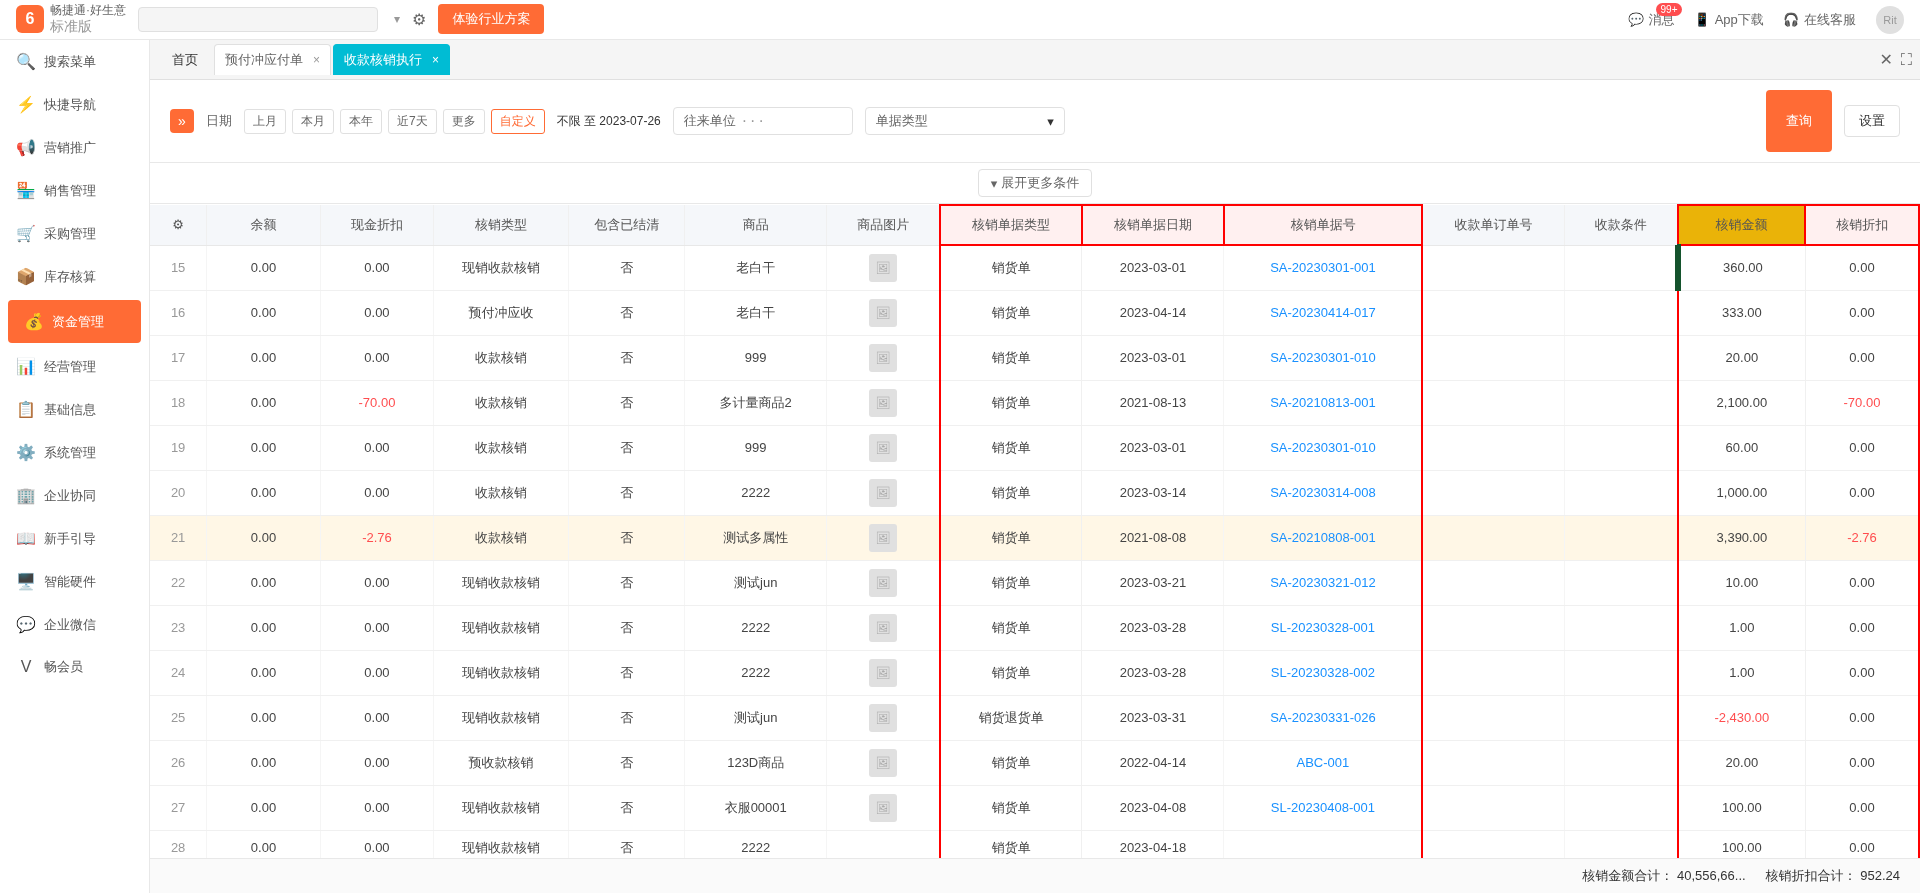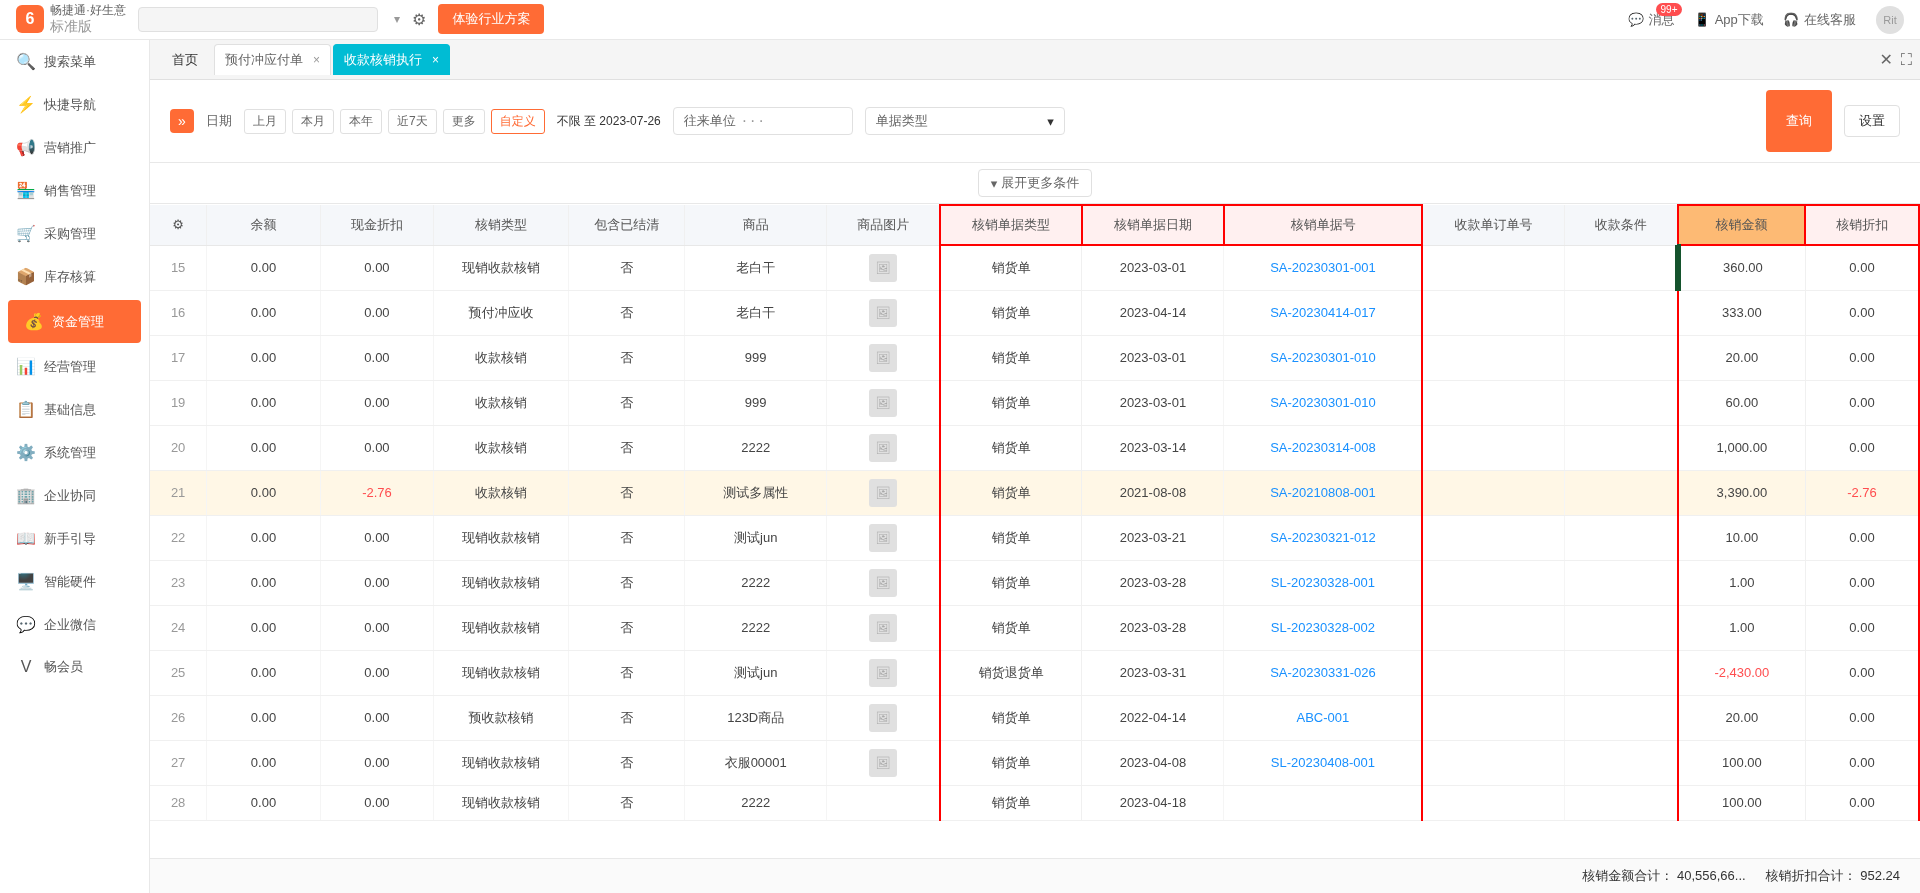--- a/index.html
+++ b/index.html
@@ -260,21 +260,21 @@
                 <th style="width:80px;">现金折扣</th>
                 <th style="width:90px;">核销类型</th>
                 <th style="width:80px;">包含已结清</th>
                 <th style="width:100px;">商品</th>
                 <th style="width:80px;">商品图片</th>
                 <th style="width:100px; border: 2px solid #ff0000; background: #fff0f0;">核销单据类型</th>
                 <th style="width:100px; border: 2px solid #ff0000; background: #fff0f0;">核销单据日期</th>
                 <th style="width:140px; border: 2px solid #ff0000; background: #fff0f0;">核销单据号</th>
                 <th style="width:100px;">收款单订单号</th>
                 <th style="width:80px;">收款条件</th>
-                <th style="width:90px; border: 2px solid #ff0000; background: #fdba74;">核销金额</th>
+                <th style="width:90px; border: 2px solid #ff0000; background: #eab308;">核销金额</th>
                 <th style="width:80px; border: 2px solid #ff0000; background: #fff0f0;">核销折扣</th>
               </tr>
             </thead>
             <tbody id="table-body">
             <tr>
     <td class="gear-cell">15</td>
     <td>0.00</td>
     <td class="">0.00</td>
     <td>现销收款核销</td>
     <td>否</td>
@@ -318,20 +318,38 @@
     <td>
                     <div style="width:28px;height:28px;background:#e0e0e0;border-radius:3px;margin:auto;display:flex;align-items:center;justify-content:center;font-size:12px;color:#aaa;">🖼</div>
                   </td>
     <td style="border-left:2px solid #ff0000;border-right:1px solid #f0f0f0;">销货单</td>
     <td>2023-03-01</td>
     <td style="border-right:2px solid #ff0000;"><a class="link-text">SA-20230301-010</a></td>
     <td></td>
     <td></td>
     <td class="" style="border-left:2px solid #ff0000;border-right:1px solid #f0f0f0;">20.00</td>
     <td class="" style="border-right:2px solid #ff0000;">0.00</td>
+  </tr>
+                <tr>
+    <td class="gear-cell">18</td>
+    <td>0.00</td>
+    <td class="negative">-70.00</td>
+    <td>收款核销</td>
+    <td>否</td>
+    <td>多计量商品2</td>
+    <td>
+                    <div style="width:28px;height:28px;background:#e0e0e0;border-radius:3px;margin:auto;display:flex;align-items:center;justify-content:center;font-size:12px;color:#aaa;">🖼</div>
+                  </td>
+    <td style="border-left:2px solid #ff0000;border-right:1px solid #f0f0f0;">销货单</td>
+    <td>2021-08-13</td>
+    <td style="border-right:2px solid #ff0000;"><a class="link-text">SA-20210813-001</a></td>
+    <td></td>
+    <td></td>
+    <td class="" style="border-left:2px solid #ff0000;border-right:1px solid #f0f0f0;">2,100.00</td>
+    <td class="negative" style="border-right:2px solid #ff0000;">-70.00</td>
   </tr>
                 <tr>
     <td class="gear-cell">19</td>
     <td>0.00</td>
     <td class="">0.00</td>
     <td>收款核销</td>
     <td>否</td>
     <td>999</td>
     <td>
                     <div style="width:28px;height:28px;background:#e0e0e0;border-radius:3px;margin:auto;display:flex;align-items:center;justify-content:center;font-size:12px;color:#aaa;">🖼</div>

